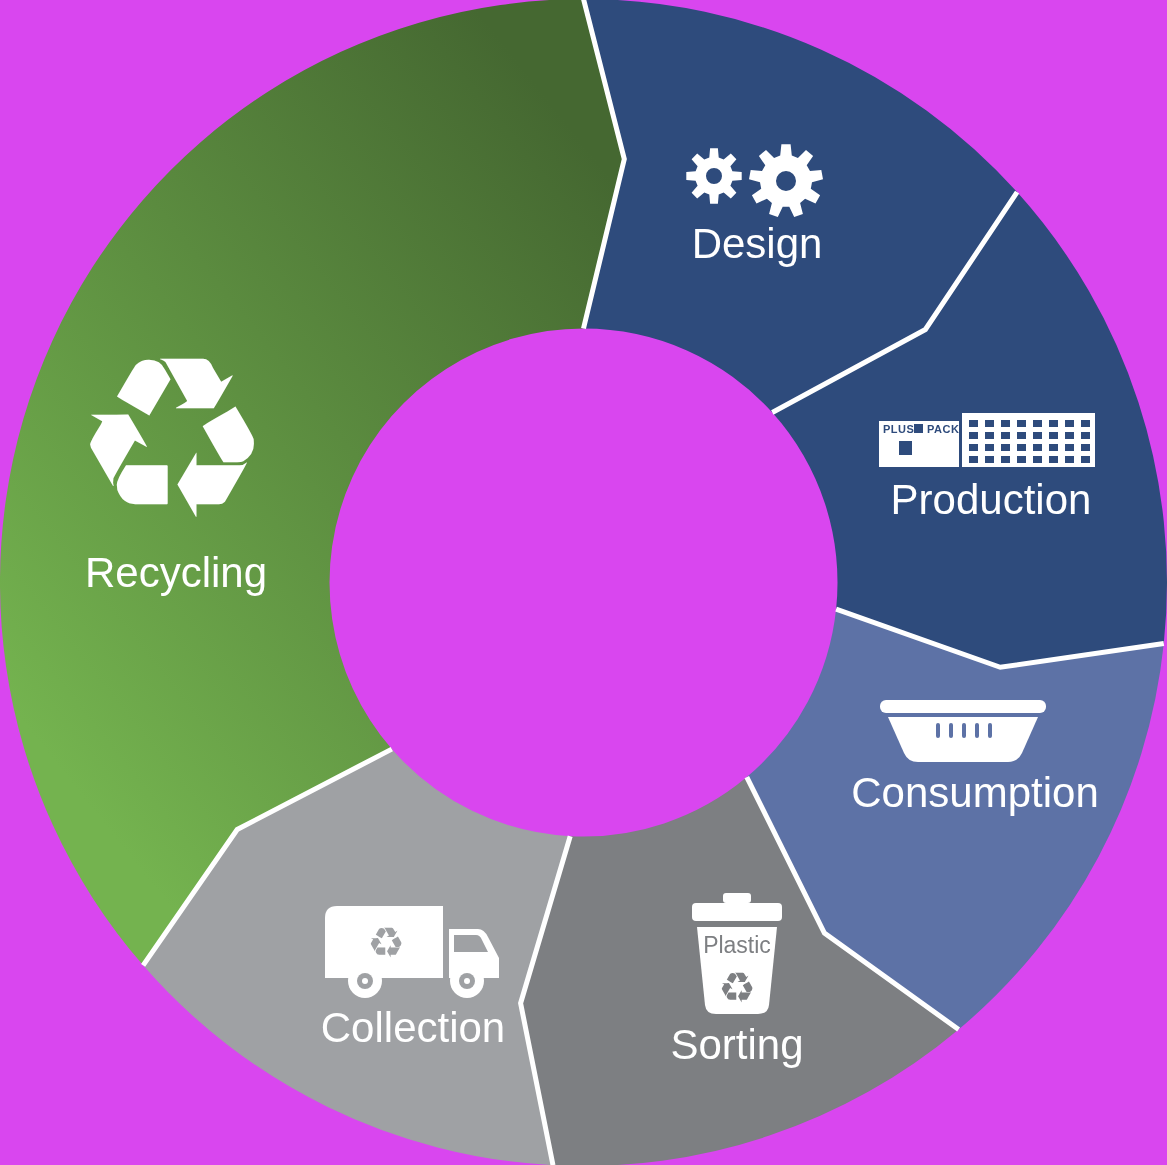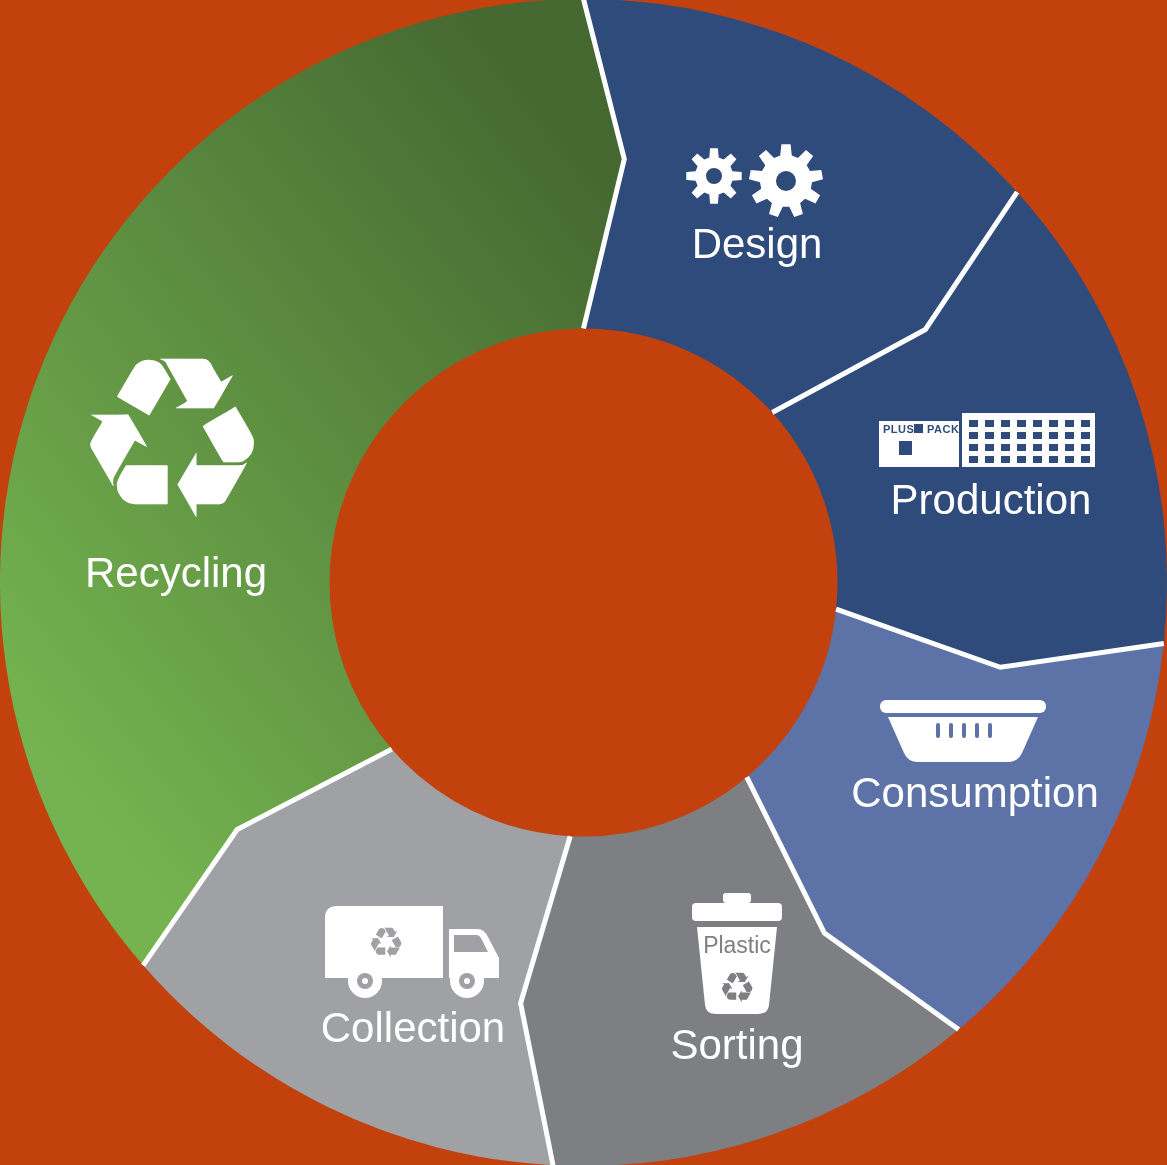--- a/index.html
+++ b/index.html
@@ -1,16 +1,16 @@
 <!DOCTYPE html>
 <html style="--c-design: #2e4b7c; --c-production: #2e4b7c; --c-consumption: #5d72a6; --c-sorting: #7d7f82; --c-collection: #9fa1a4; --c-recycling: #456831;"><head>
 <meta charset="utf-8">
 <style>
   html,body{margin:0;padding:0;background:#000;}
-  .stage{position:relative;width:1167px;height:1165px;background:#c2410c;overflow:hidden;}
+  .stage{position:relative;width:1167px;height:1165px;background:#d946ef;overflow:hidden;}
   svg{display:block;}
   .seg-label{fill:#ffffff;font-family:"Liberation Sans",sans-serif;font-size:42px;}
   .bin-text{fill:var(--c-sorting,#7d7f82);font-family:"Liberation Sans",sans-serif;font-size:23px;}
   .factory-text{fill:var(--c-production,#2e4b7c);font-family:"Liberation Sans",sans-serif;font-size:11px;font-weight:bold;letter-spacing:.5px;}
   .recycle-glyph-large{fill:#ffffff;font-family:"DejaVu Sans",sans-serif;font-size:225px;}
   .recycle-glyph-bin{fill:var(--c-sorting,#7d7f82);font-family:"DejaVu Sans",sans-serif;font-size:42px;}
   .recycle-glyph-truck{fill:var(--c-collection,#9fa1a4);font-family:"DejaVu Sans",sans-serif;font-size:42px;}
 </style>
 </head>
 <body style="background: rgb(0, 0, 0);">

